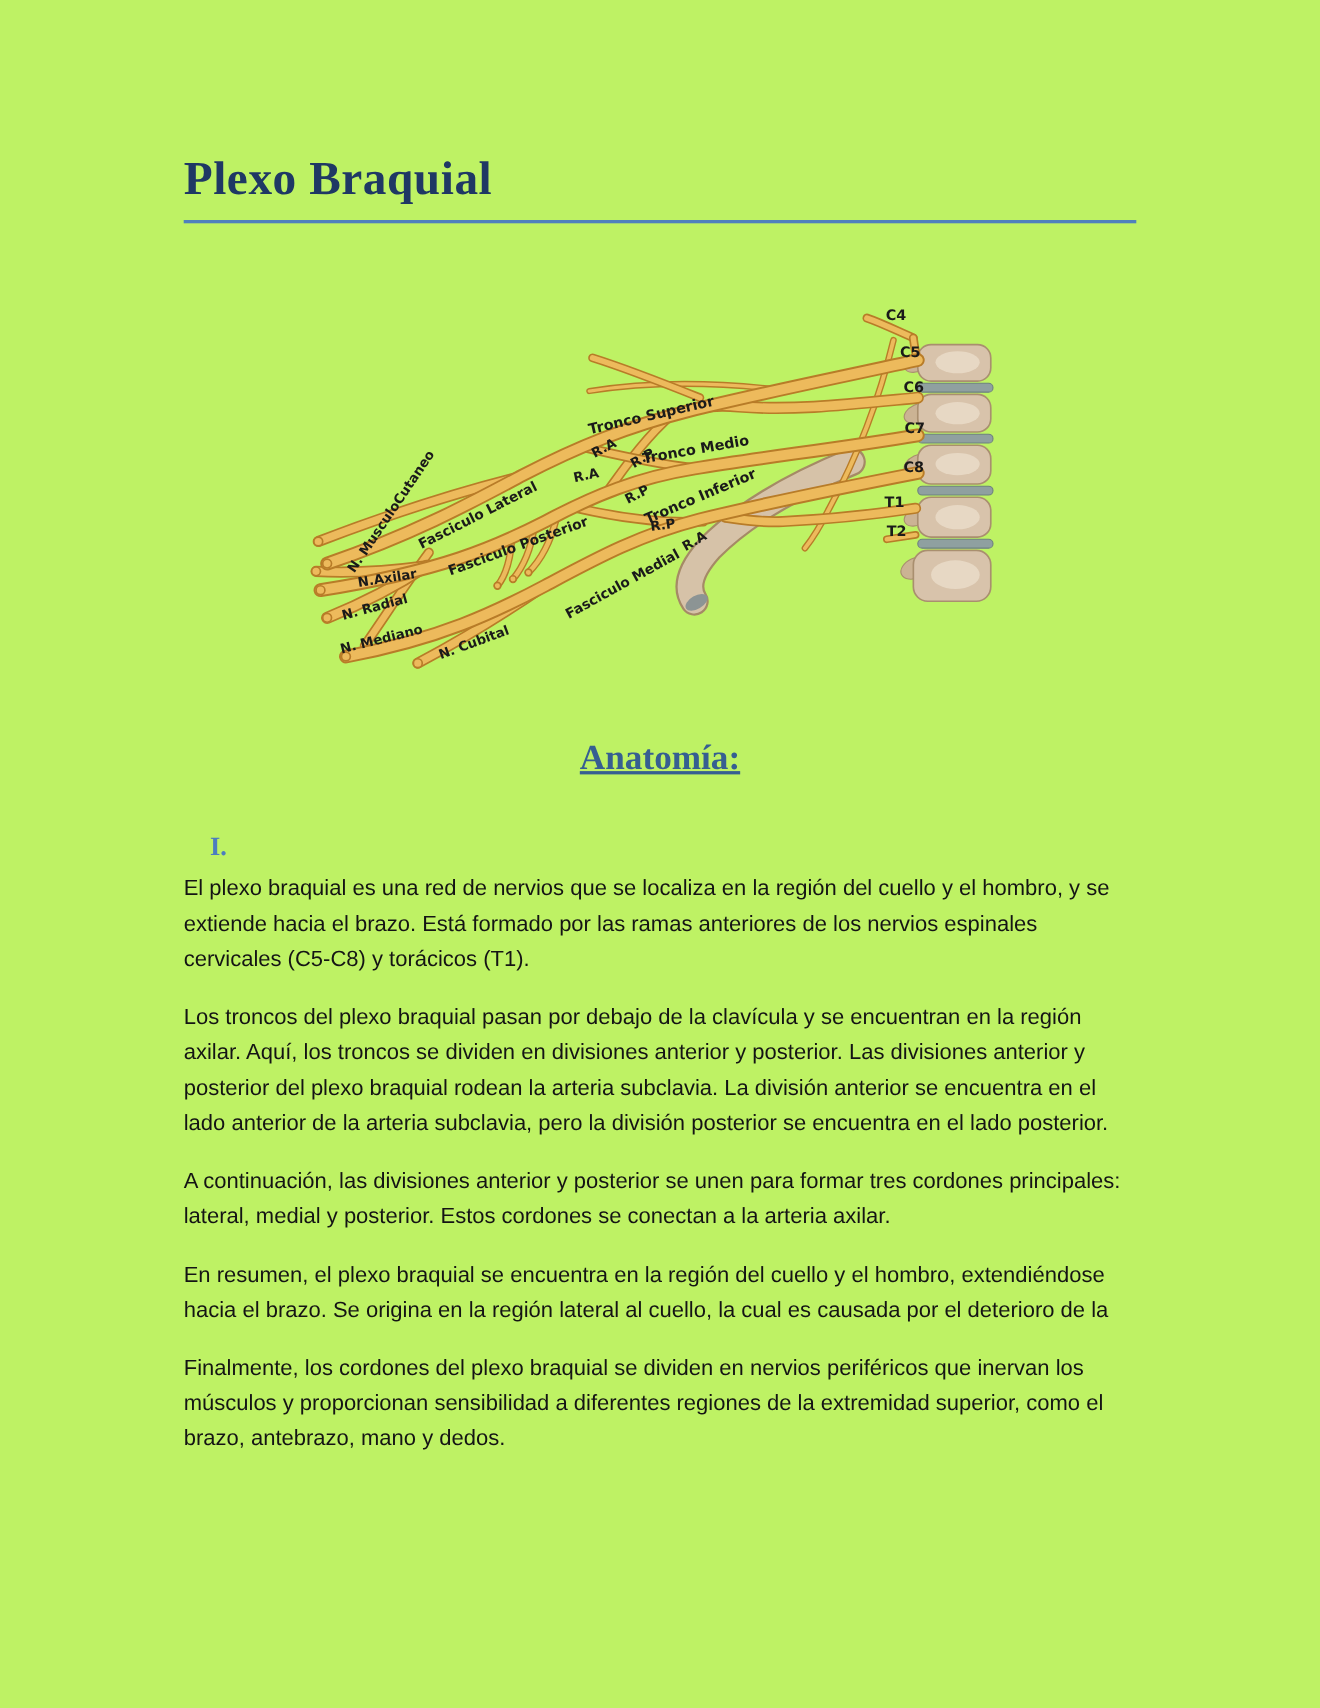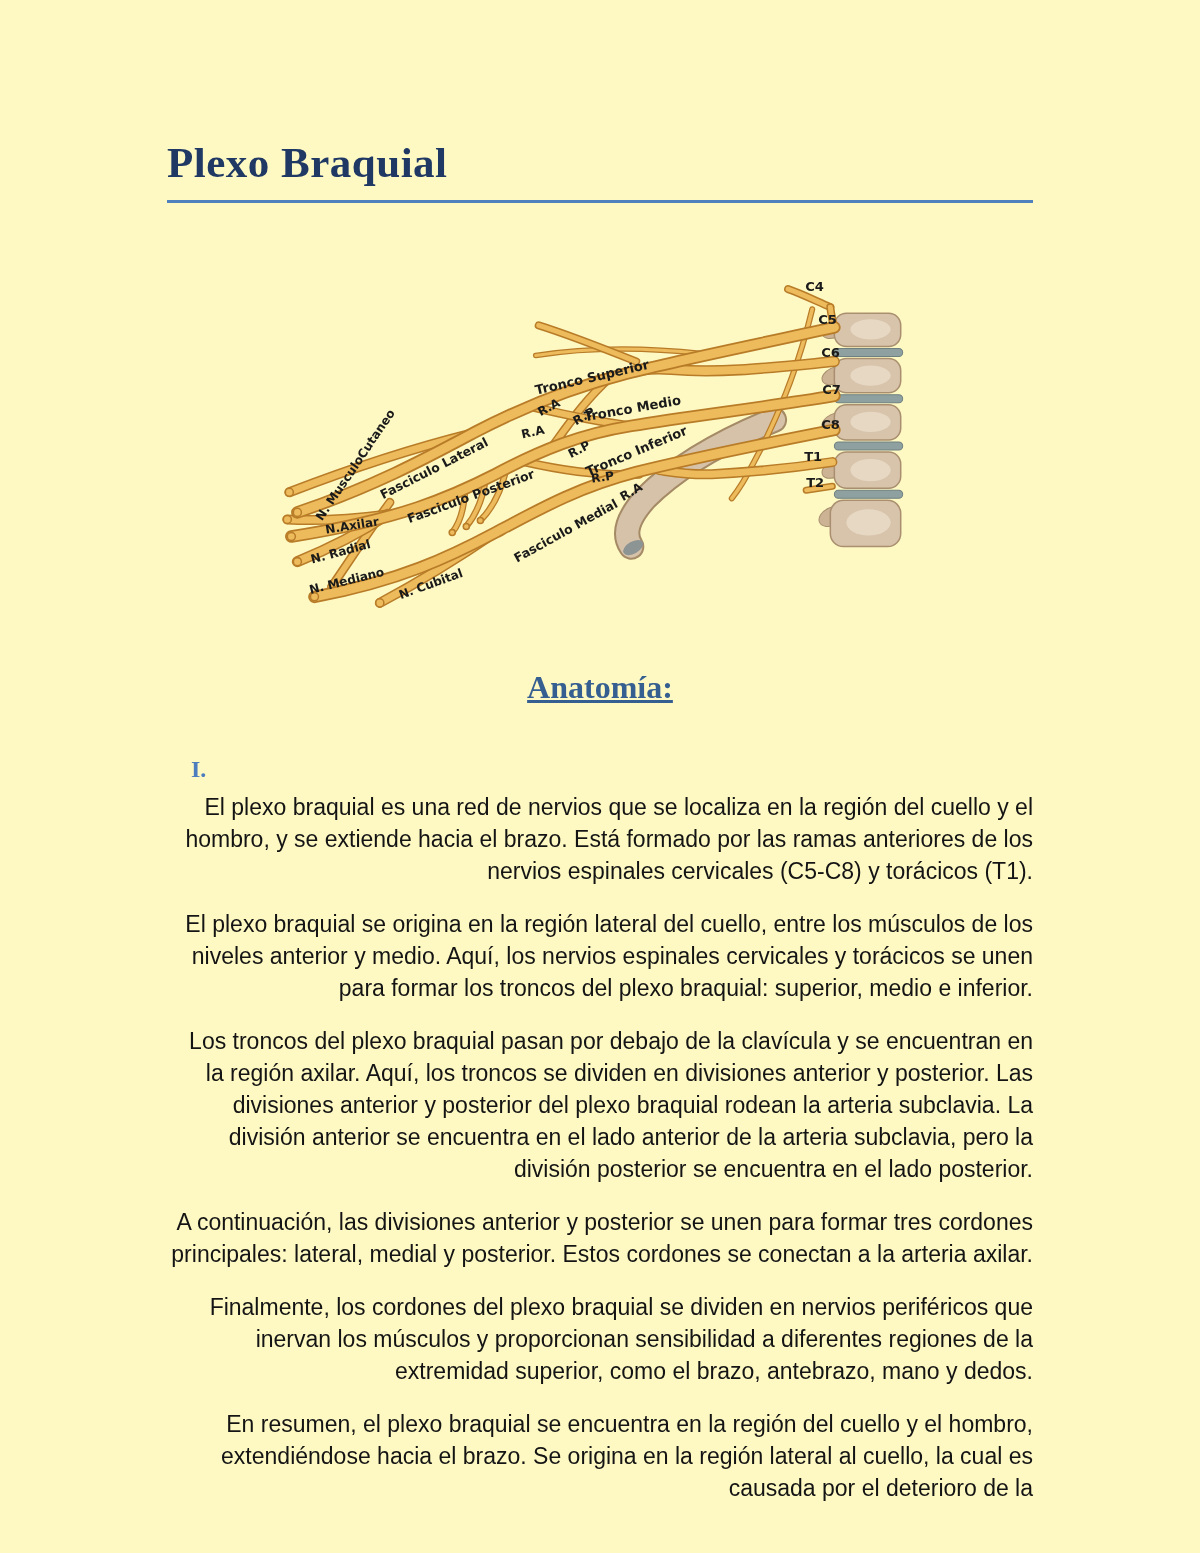--- a/index.html
+++ b/index.html
@@ -1,17 +1,17 @@
 <!DOCTYPE html>
 <html><head>
 <meta charset="utf-8">
 <style>
   html,body{margin:0;padding:0;background:#ffffff;}
   body{width:1200px;height:1553px;overflow:hidden;font-family:"Liberation Sans",sans-serif;}
-  .page{width:1200px;height:1553px;box-sizing:border-box;padding:0 167px;background:#fef9c3;}
+  .page{width:1200px;height:1553px;box-sizing:border-box;padding:0 167px;background:#bef264;}
   .doc-title{
     font-family:"Liberation Serif",serif;
     font-weight:bold;
     font-size:43px;
     color:#1F3864;
     margin:0;
     padding-top:138px;
     padding-bottom:13px;
     border-bottom:3px solid #4F81BD;
     letter-spacing:0.5px;
@@ -29,25 +29,24 @@
   .section-heading{
     display:flex;
     font-family:"Liberation Serif",serif;
     font-weight:bold;
     font-size:24px;
     color:#4C7DBF;
     margin:50px 0 8px 0;
   }
   .section-heading .numeral{display:inline-block;width:47px;margin-left:24px;}
   .body-text p{
-    font-size:23px;
+    font-size:20px;
     line-height:32px;
     color:#141414;
     margin:0 0 21px 0;
-    text-align:right;
   }
   
   .no{stroke:#B87C28;fill:none;stroke-linecap:round;}
   .ni{stroke:#EDBA5C;fill:none;stroke-linecap:round;}
   .bone{fill:#D8C3AB;stroke:#A98F6F;stroke-width:1.5;}
   .bone-shade{fill:#E7D8C4;stroke:none;}
   .proc{fill:#CBB394;stroke:#A98F6F;stroke-width:1;}
   .disc{fill:#8FA0A0;stroke:#6E8080;stroke-width:1;}
   .bulb{fill:#EDBA5C;stroke:#B87C28;stroke-width:1.5;}
   .flabel{font-family:"DejaVu Sans",sans-serif;font-weight:bold;fill:#1a1a1a;}
@@ -206,20 +205,19 @@
   </div>
 
   <h2 class="anatomy-heading">Anatomía:</h2>
 
   <div class="section-heading">
     <span class="numeral">I.</span>
   </div>
 
   <div class="body-text">
     <p>El plexo braquial es una red de nervios que se localiza en la región del cuello y el hombro, y se extiende hacia el brazo. Está formado por las ramas anteriores de los nervios espinales cervicales (C5-C8) y torácicos (T1).</p>
-    <p>El plexo braquial se origina en la región lateral del cuello, entre los músculos de los niveles anterior y medio. Aquí, los nervios espinales cervicales y torácicos se unen para formar los troncos del plexo braquial: superior, medio e inferior.</p>
     <p>Los troncos del plexo braquial pasan por debajo de la clavícula y se encuentran en la región axilar. Aquí, los troncos se dividen en divisiones anterior y posterior. Las divisiones anterior y posterior del plexo braquial rodean la arteria subclavia. La división anterior se encuentra en el lado anterior de la arteria subclavia, pero la división posterior se encuentra en el lado posterior.</p>
     <p>A continuación, las divisiones anterior y posterior se unen para formar tres cordones principales: lateral, medial y posterior. Estos cordones se conectan a la arteria axilar.</p>
+    <p>En resumen, el plexo braquial se encuentra en la región del cuello y el hombro, extendiéndose hacia el brazo. Se origina en la región lateral al cuello, la cual es causada por el deterioro de la</p>
     <p>Finalmente, los cordones del plexo braquial se dividen en nervios periféricos que inervan los músculos y proporcionan sensibilidad a diferentes regiones de la extremidad superior, como el brazo, antebrazo, mano y dedos.</p>
-    <p>En resumen, el plexo braquial se encuentra en la región del cuello y el hombro, extendiéndose hacia el brazo. Se origina en la región lateral al cuello, la cual es causada por el deterioro de la</p>
   </div>
 
 </div>
 
 </body></html>

